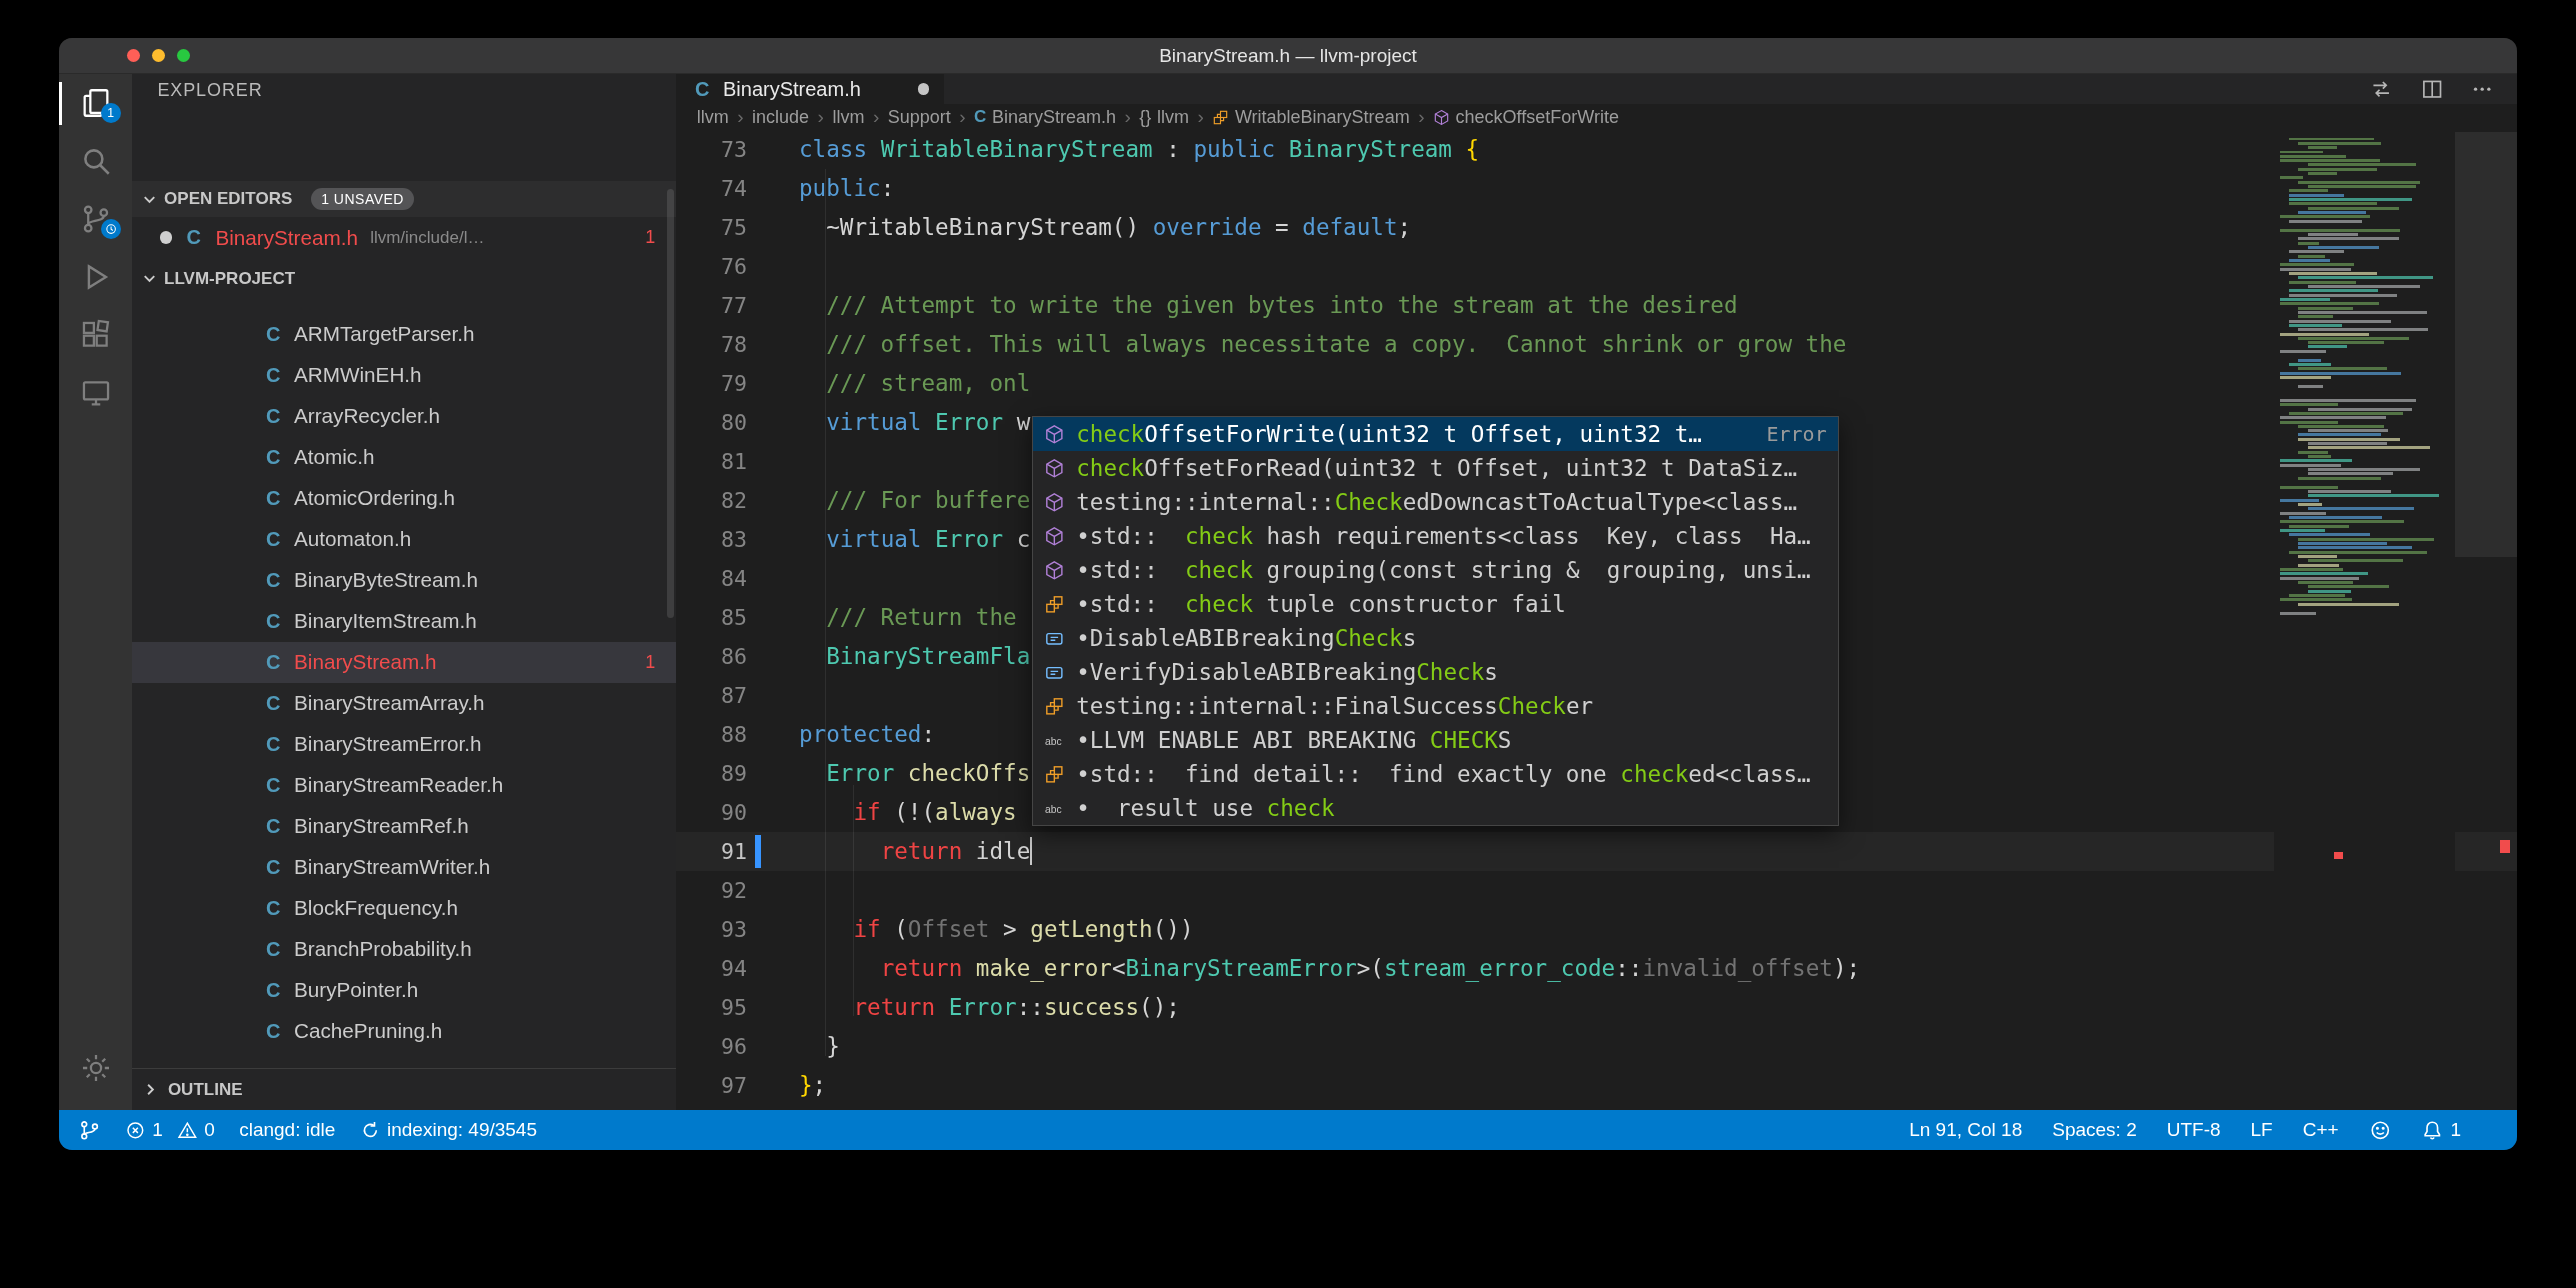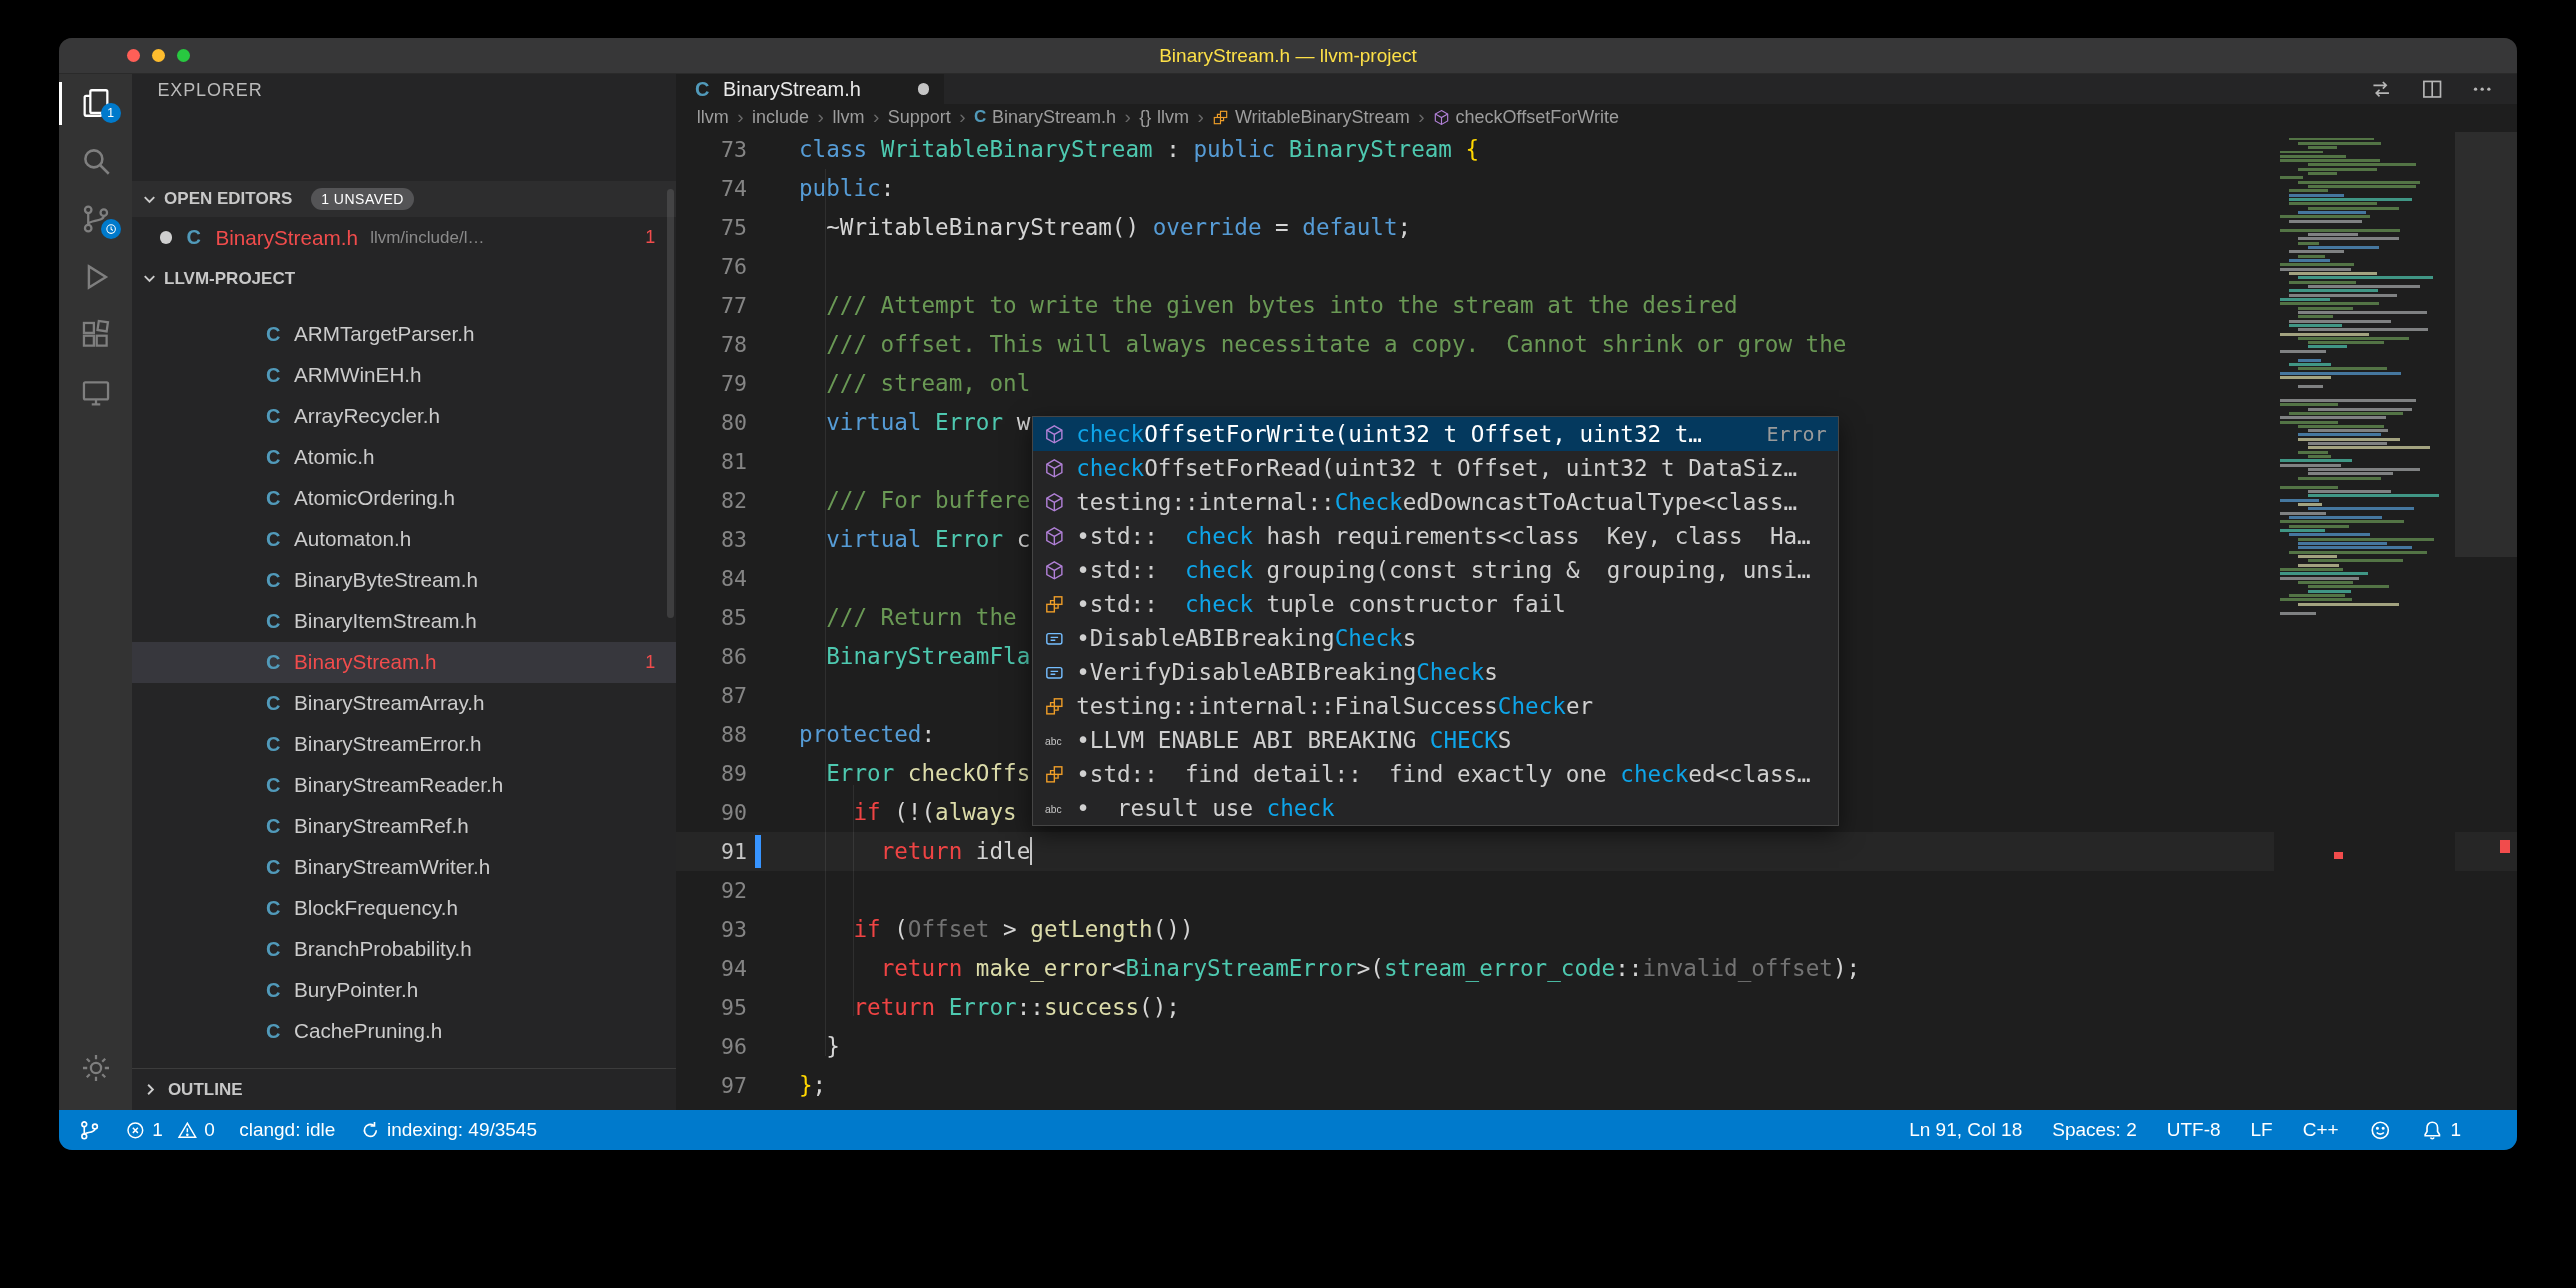--- a/index.html
+++ b/index.html
@@ -2,21 +2,21 @@
 <html style="font-size:15px"><head>
 <meta charset="utf-8">
 <style>
   html,body{margin:0;padding:0;background:#000;width:2576px;height:1288px;overflow:hidden;}
   *{box-sizing:border-box;}
   .window{position:absolute;left:59px;top:38px;width:2458px;height:1112px;background:#1e1e1e;
     border-radius:13px;overflow:hidden;box-shadow:0 38px 103px rgba(0,0,0,.85),0 9.4px 38px rgba(0,0,0,.6);
     font-family:"Liberation Sans",sans-serif;}
   
   .titlebar{height:36px;background:#373738;display:flex;align-items:center;justify-content:center;position:relative;border-bottom:0.9px solid #2a2a2a;}
-  .title{font-size:19px;color:#fde047;}
+  .title{font-size:19px;color:#e5e5e5;}
   .lights{position:absolute;left:68px;top:0;height:100%;display:flex;gap:12.2px;align-items:center;}
   .light{width:13px;height:13px;border-radius:50%;}
   .l-close{background:#ff5f57;} .l-min{background:#febc2e;} .l-zoom{background:#28c840;}
   
   .main{position:absolute;top:36px;bottom:40px;left:0;right:0;display:flex;}
   
   .activitybar{width:73px;background:#333333;position:relative;flex:none;}
   .ab-item{height:58px;display:flex;align-items:center;justify-content:center;color:#7f7f7f;position:relative;}
   .ab-item.active{color:#ffffff;}
   .ab-item.active::before{content:"";position:absolute;left:0;top:7.5px;bottom:7.5px;width:2.8px;background:#fff;}
@@ -61,21 +61,21 @@
   .guide{position:absolute;width:0.9px;background:rgba(255,255,255,.08);}
   .tk-kw{color:#569cd6;} .tk-ctrl{color:#ef4444;} .tk-type{color:#4ec9b0;} .tk-fn{color:#dcdcaa;}
   .tk-cm{color:#6a9955;} .tk-var{color:#737373;} .tk-pn{color:#d4d4d4;} .tk-br{color:#ffd700;}
   
   .suggest{position:absolute;left:356px;top:342px;width:807px;border:0.9px solid #454545;background:#252526;
     font-family:"DejaVu Sans Mono",monospace;font-size:22.6px;box-shadow:0 7.5px 22.6px rgba(0,0,0,.55);z-index:6;}
   .srow{height:34px;display:flex;align-items:center;padding:0 11.3px 0 9.4px;color:#d0d0d0;gap:9.4px;overflow:hidden;}
   .srow.sel{background:#04395e;color:#fff;}
   .sicon{width:24.4px;flex:none;display:flex;align-items:center;justify-content:center;}
   .slabel{white-space:pre;overflow:hidden;flex:1;}
-  .match{color:#0ea5e9;}
+  .match{color:#84cc16;}
   .sdetail{margin-left:auto;color:#9b9b9b;font-size:20px;padding-left:15px;flex:none;}
   
   .minimap{position:absolute;left:1598px;top:56px;width:181px;bottom:0;background:#1e1e1e;}
   .scrollbar{position:absolute;left:1779px;top:56px;right:0;bottom:0;}
   .slider{position:absolute;left:0;right:0;top:1.9px;height:425px;background:rgba(140,140,140,.14);}
   .ruler-error{position:absolute;right:7.5px;top:710px;width:9.4px;height:13px;background:#f14c4c;}
   .mm-error{position:absolute;left:60px;top:722px;width:8.5px;height:6.6px;background:#f14c4c;}
   
   .statusbar{position:absolute;bottom:0;height:40px;left:0;right:0;background:#007acc;display:flex;align-items:center;
     color:#fff;font-size:19px;padding:0 56px 0 19px;gap:24.4px;}

